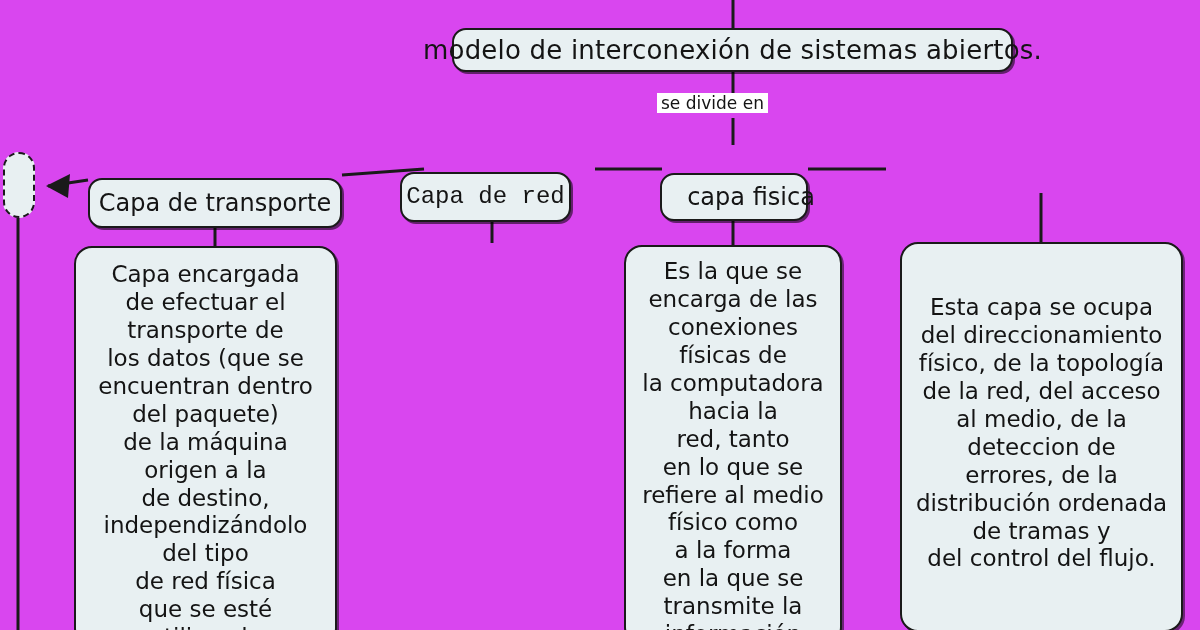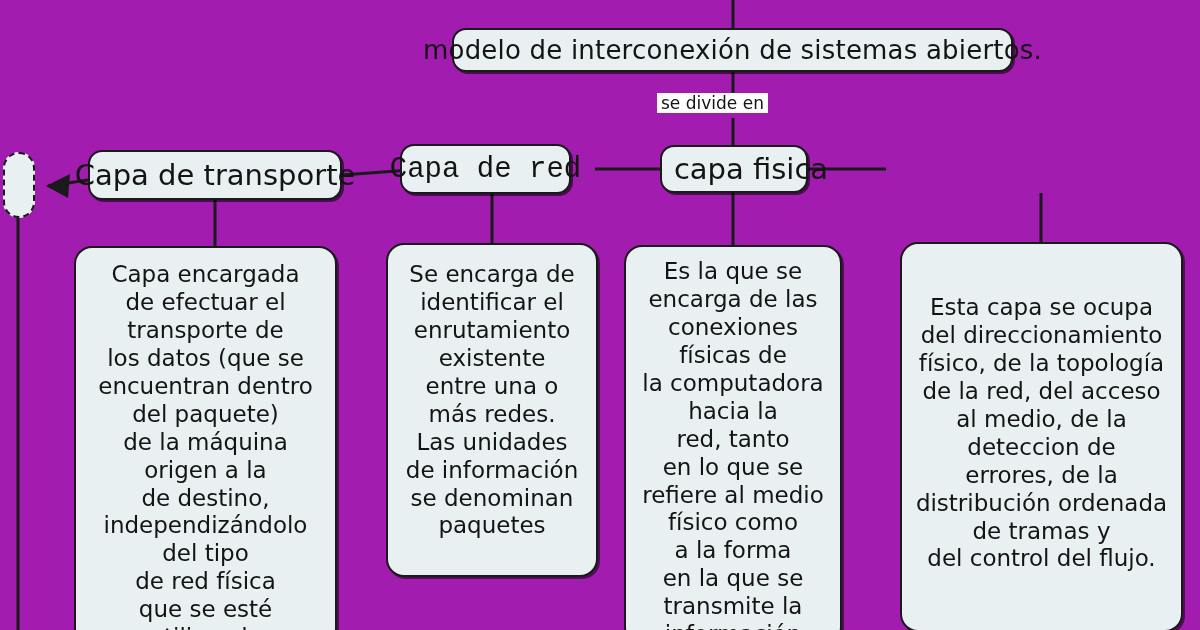--- a/index.html
+++ b/index.html
@@ -11,21 +11,21 @@
     width: 1200px;
     height: 630px;
     overflow: hidden;
     font-family: "DejaVu Sans", sans-serif;
     color: #141414;
   }
   #canvas {
     position: relative;
     width: 1200px;
     height: 630px;
-    background: #a21caf;
+    background: #d946ef;
   }
   svg.lines {
     position: absolute;
     left: 0;
     top: 0;
     width: 1200px;
     height: 630px;
     pointer-events: none;
   }
   .node {
@@ -44,21 +44,22 @@
   .node .txt {
     display: block;
     line-height: 1.0;
     white-space: nowrap;
   }
   .title-node {
     font-size: 26px;
     letter-spacing: 0.2px;
   }
   .layer-node {
-    font-size: 29px;
+    font-size: 24px;
+    margin-top: 28px;
   }
   .desc {
     position: absolute;
     box-sizing: border-box;
     background: #e8f0f2;
     border: 2px solid #1a1a1a;
     border-radius: 18px;
     box-shadow: 2px 2px 0 rgba(0,0,0,0.5);
     text-align: center;
     z-index: 2;
@@ -152,32 +153,20 @@
 de la máquina
 origen a la
 de destino,
 independizándolo
 del tipo
 de red física
 que se esté
 utilizando</span>
   </div>
 
-  <div class="desc" style="left:386px; top:243px; width:212px; height:334px; padding-top:16px;">
-    <span class="txt">Se encarga de
-identificar el
-enrutamiento
-existente
-entre una o
-más redes.
-Las unidades
-de información
-se denominan
-paquetes</span>
-  </div>
 
   <div class="desc" style="left:624px; top:245px; width:218px; height:400px; padding-top:11px;">
     <span class="txt">Es la que se
 encarga de las
 conexiones
 físicas de
 la computadora
 hacia la
 red, tanto
 en lo que se

